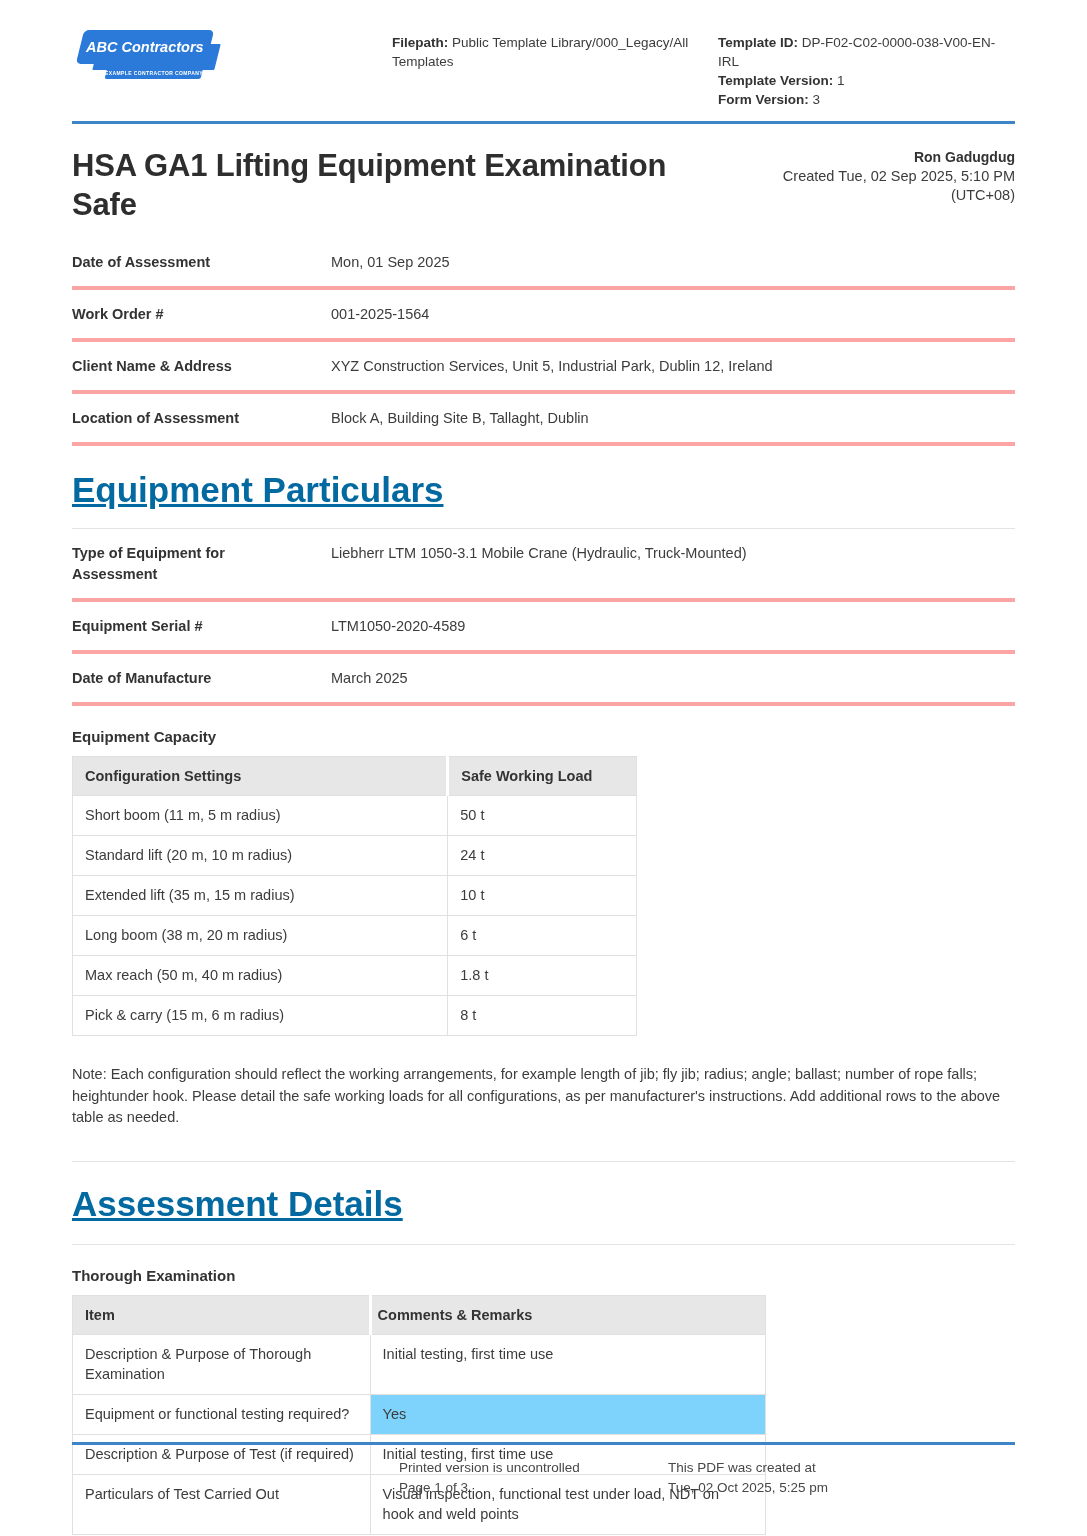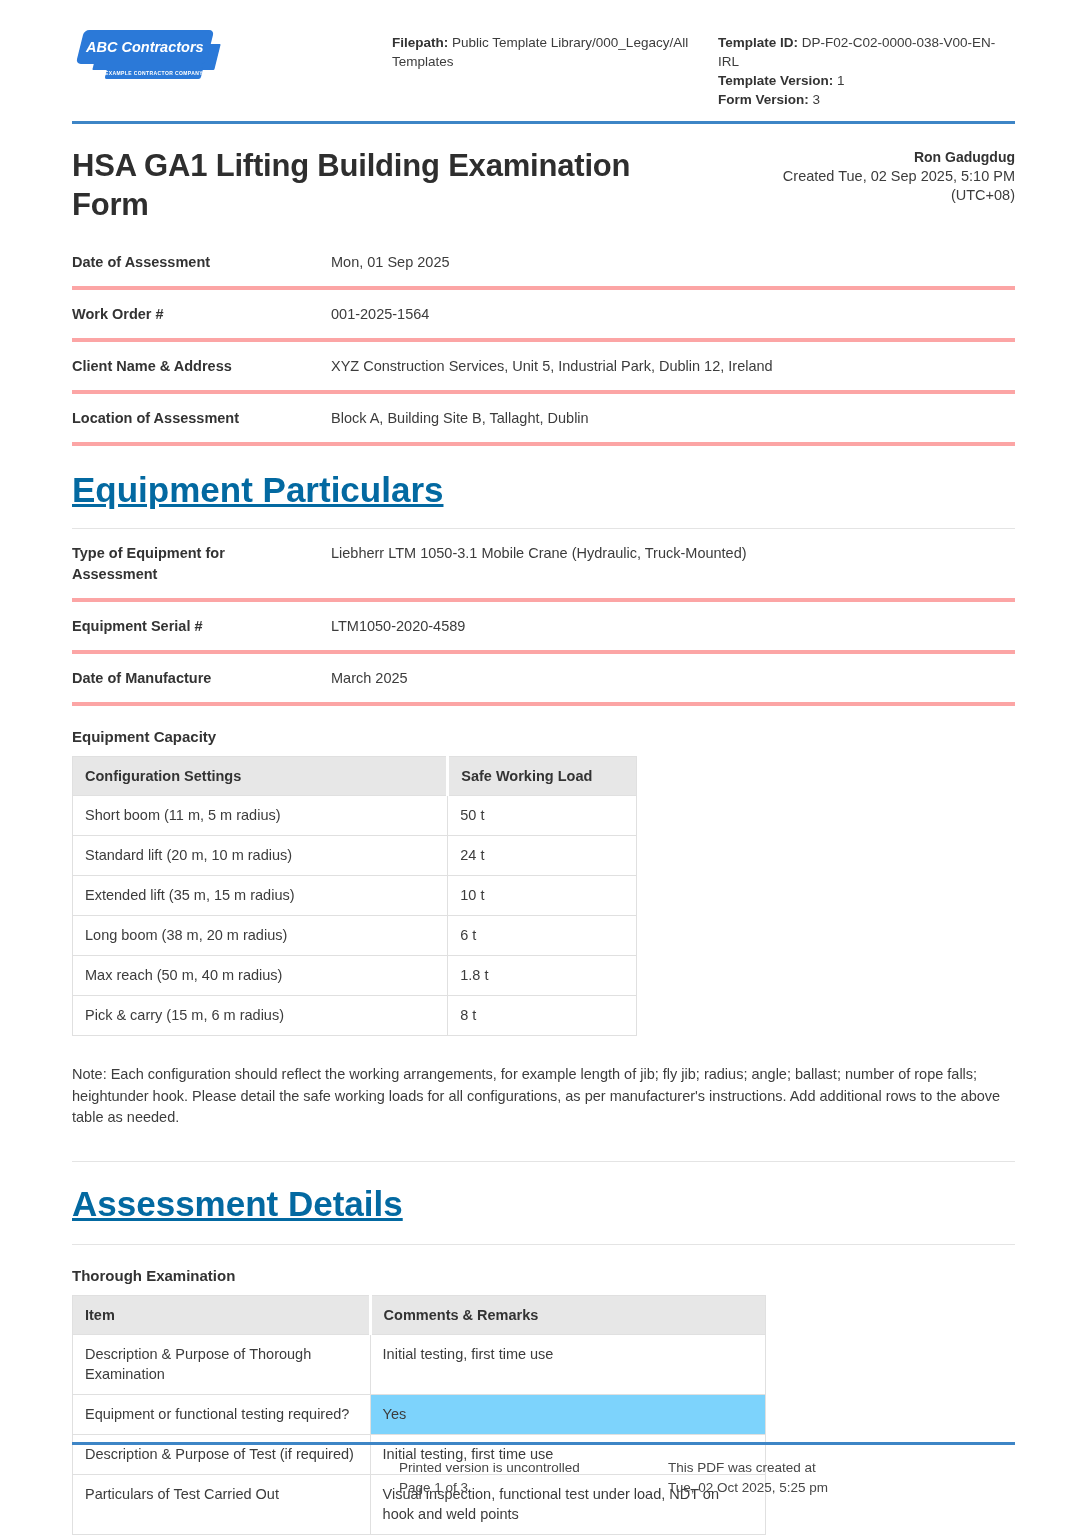--- a/index.html
+++ b/index.html
@@ -78,21 +78,21 @@
     font-size: 14.5px; line-height: 20px; padding: 8px 12px; color: #3c3c3c;
   }
   th { background: #e7e7e7; font-weight: 700; color: #333; padding: 9px 12px; }
   th + th { border-left: 3px solid #ffffff; }
   table.cap { width: 565px; padding-left: 36px; }
   .cap .c1 { width: 376px; }
   .cap .c2 { width: 189px; }
   .cap td { padding: 9px 12px 10px; }
   table.exam { width: 694px; }
   .exam .c1 { width: 283px; }
-  .exam .c2 { width: 376px; }
+  .exam .c2 { width: 376px; padding-left: 6px; }
   .exam td { padding: 9px 12px 10px; }
   td.highlight { background: #7dd3fc; }
 
   .note {
     margin-top: 28px; font-size: 14.5px; line-height: 21.5px; color: #3d3d3d;
     max-width: 948px;
   }
 
   
   .footer { position: absolute; left: 72px; top: 1442px; width: 943px; }
@@ -134,21 +134,21 @@
         <div>
           <span class="b">Form Version:</span>
           <span>3</span>
         </div>
       </div>
     </div>
 
     <div class="rule-blue"></div>
 
     <div class="title-row">
-      <h1>HSA GA1 Lifting Building Examination Form</h1>
+      <h1>HSA GA1 Lifting Equipment Examination Safe</h1>
       <div class="creator">
         <div class="name">Ron Gadugdug</div>
         <div class="created">Created Tue, 02 Sep 2025, 5:10 PM (UTC+08)</div>
       </div>
     </div>
 
     <div class="fields">
       <div class="frow">
         <div class="lbl">Date of Assessment</div>
         <div class="val">Mon, 01 Sep 2025</div>

